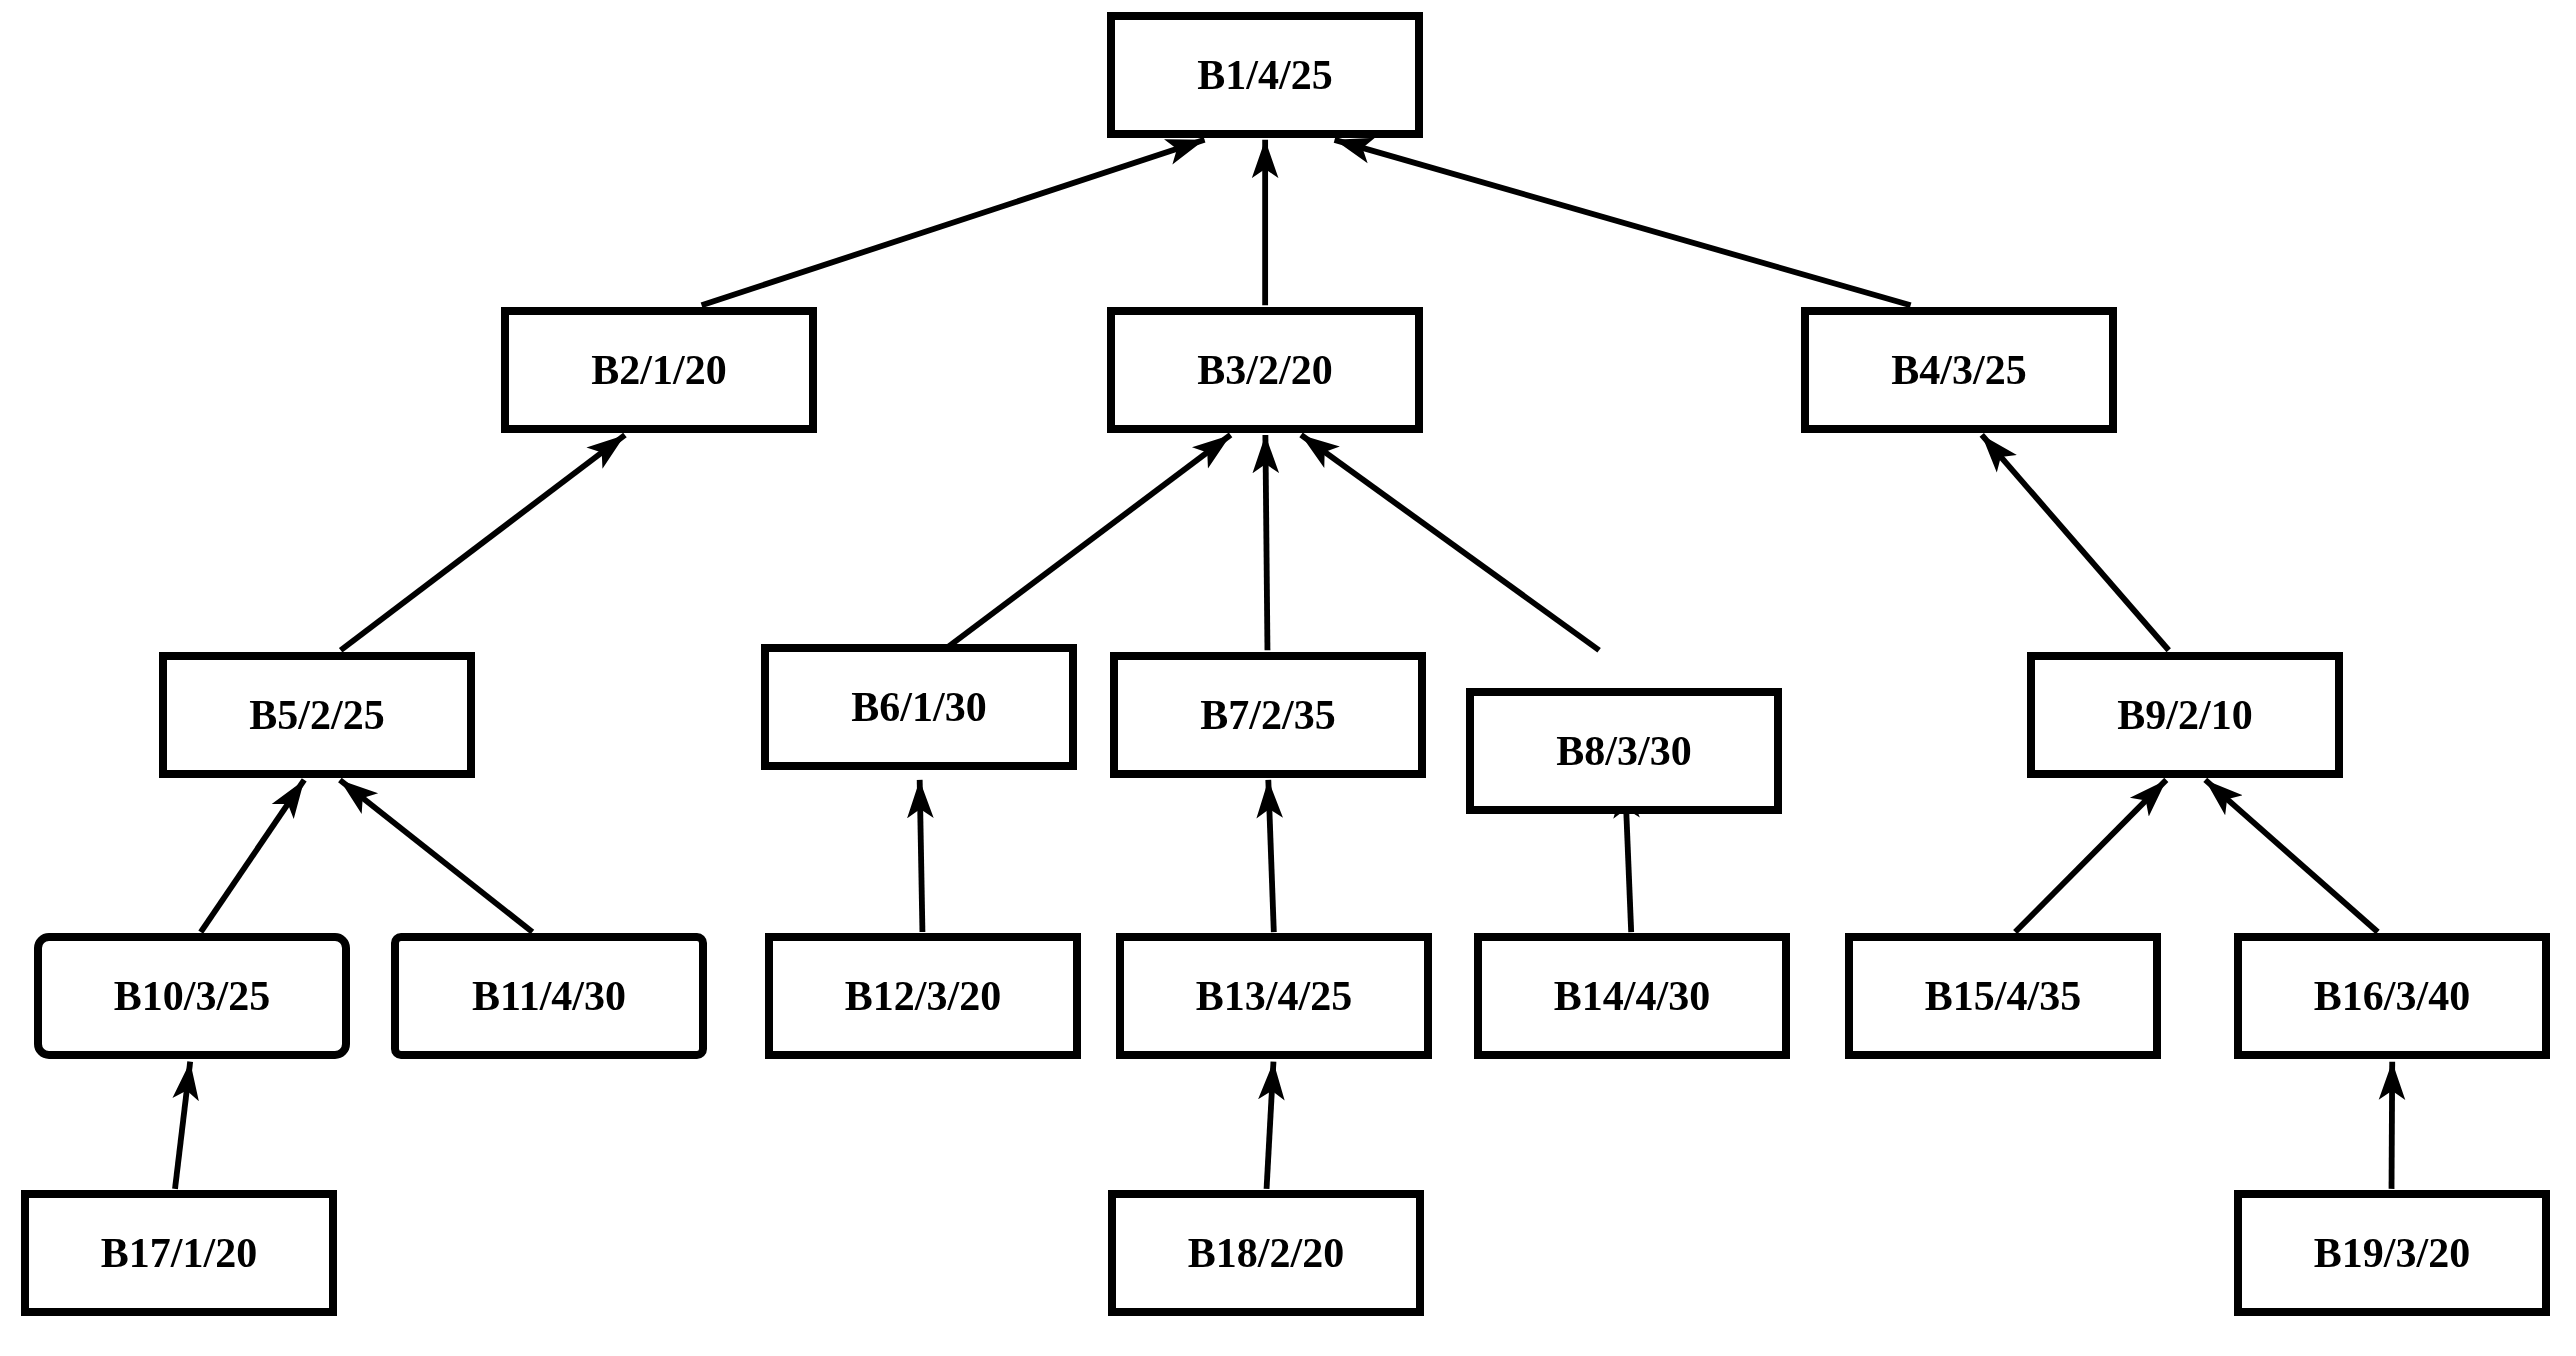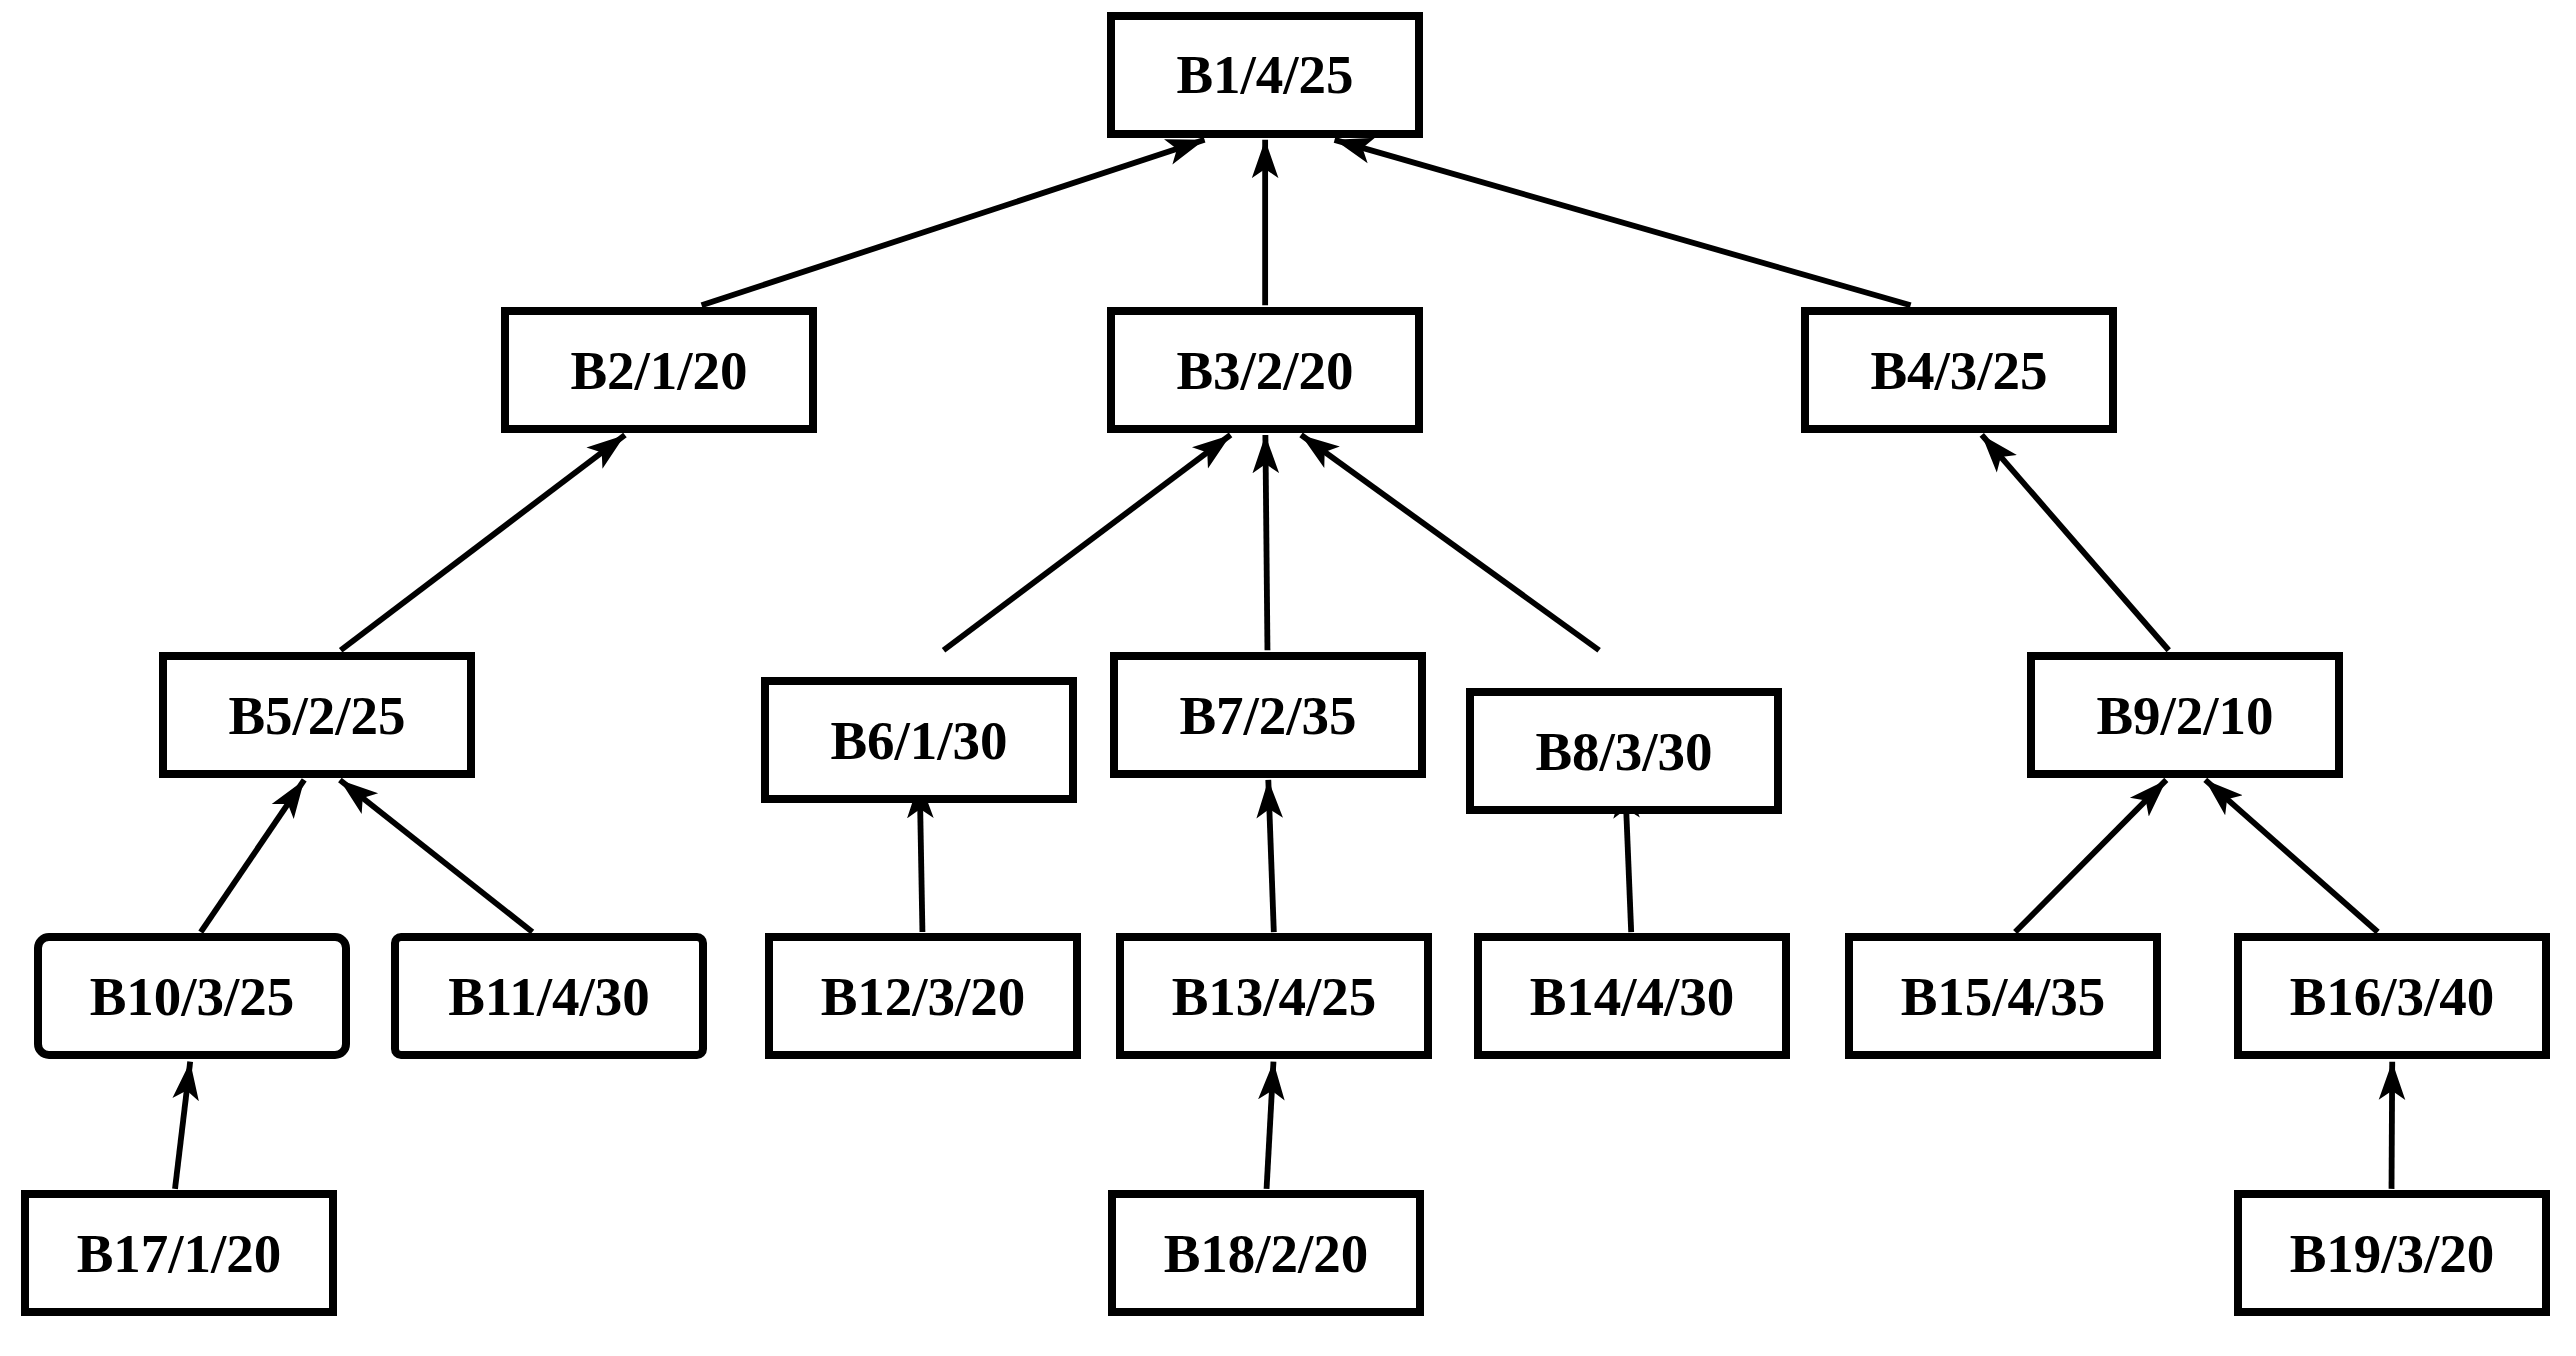--- a/index.html
+++ b/index.html
@@ -28,21 +28,21 @@
     height: 126px;
     box-sizing: border-box;
     border: 8.3px solid #000000;
     background: #ffffff;
     display: flex;
     align-items: center;
     justify-content: center;
   }
   .node-label {
     font-weight: bold;
-    font-size: 55px;
+    font-size: 42px;
     line-height: 1;
     color: #000000;
     white-space: nowrap;
     letter-spacing: 0px;
   }
 </style>
 </head>
 <body>
 
 <div id="stage">
@@ -82,21 +82,21 @@
       </div>
       <div class="node" style="left: 1107px; top: 307px;">
         <span class="node-label">B3/2/20</span>
       </div>
       <div class="node" style="left: 1801px; top: 307px;">
         <span class="node-label">B4/3/25</span>
       </div>
       <div class="node" style="left: 159px; top: 652px;">
         <span class="node-label">B5/2/25</span>
       </div>
-      <div class="node" style="left: 761px; top: 677px;">
+      <div class="node" style="left: 761px; top: 644px;">
         <span class="node-label">B6/1/30</span>
       </div>
       <div class="node" style="left: 1110px; top: 652px;">
         <span class="node-label">B7/2/35</span>
       </div>
       <div class="node" style="left: 1466px; top: 688px;">
         <span class="node-label">B8/3/30</span>
       </div>
       <div class="node" style="left: 2027px; top: 652px;">
         <span class="node-label">B9/2/10</span>

